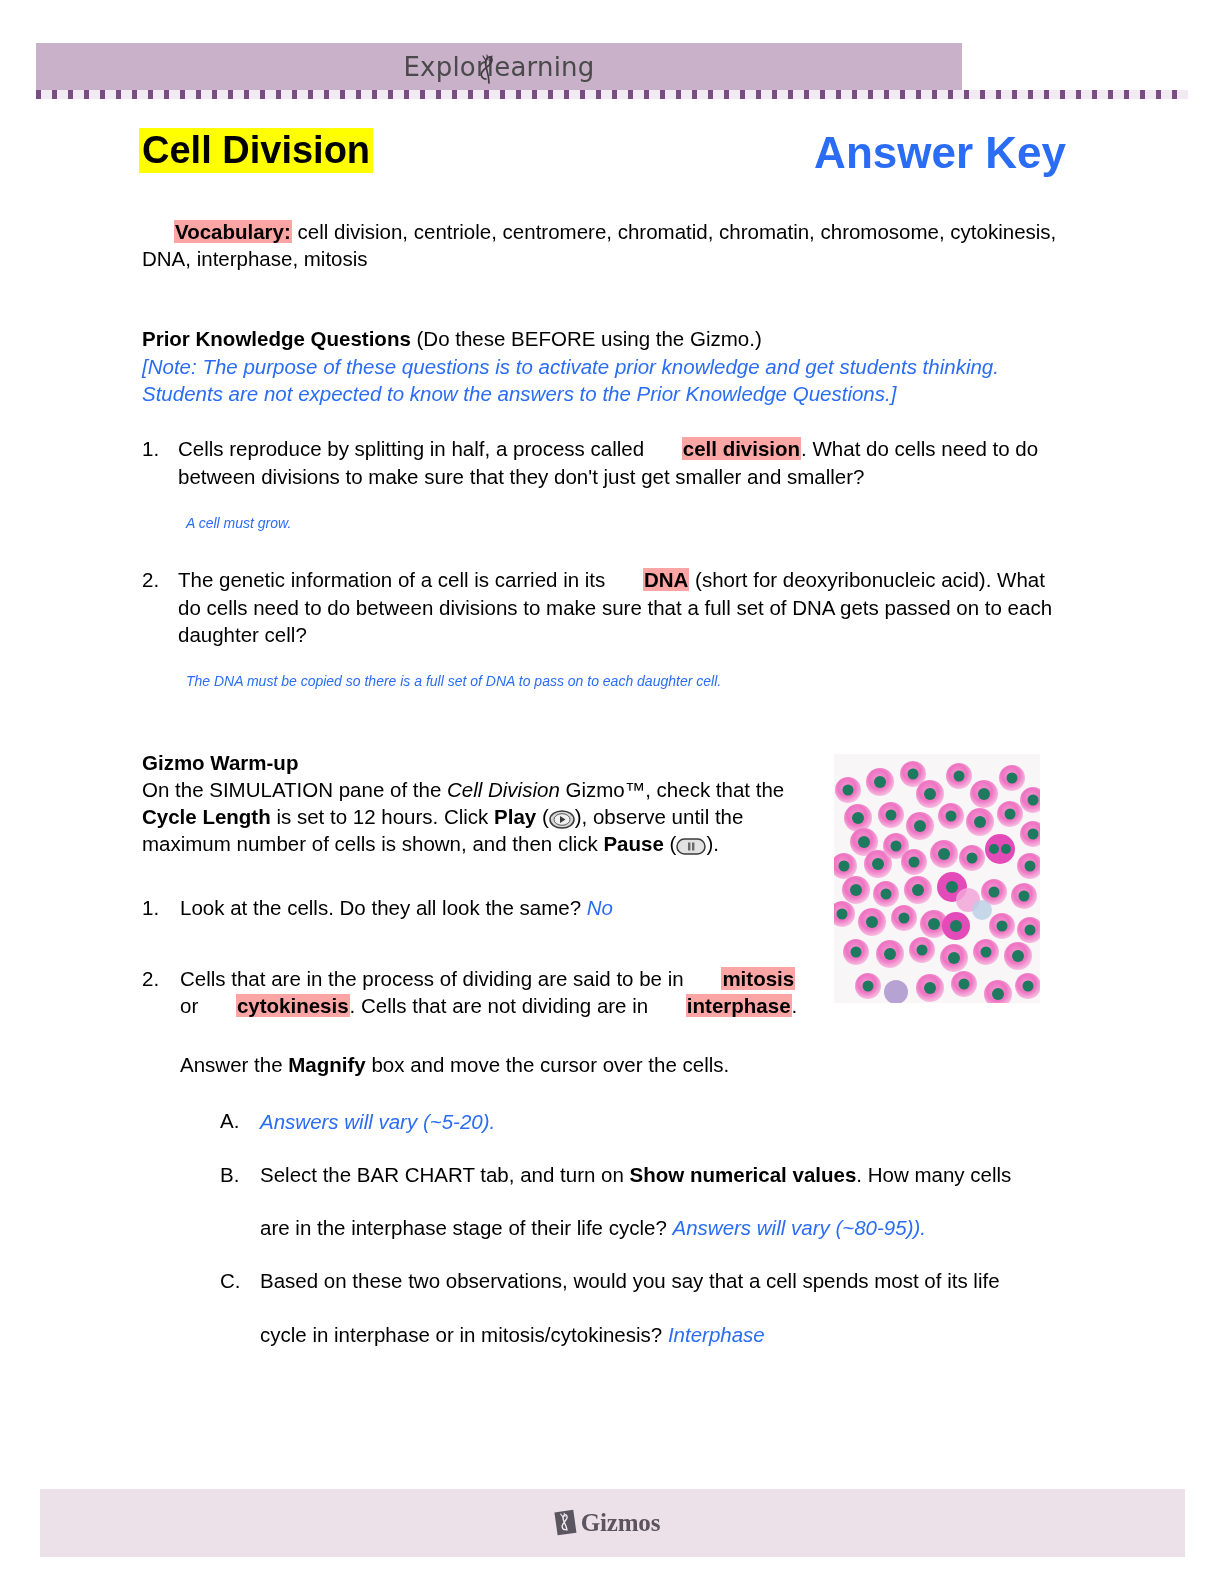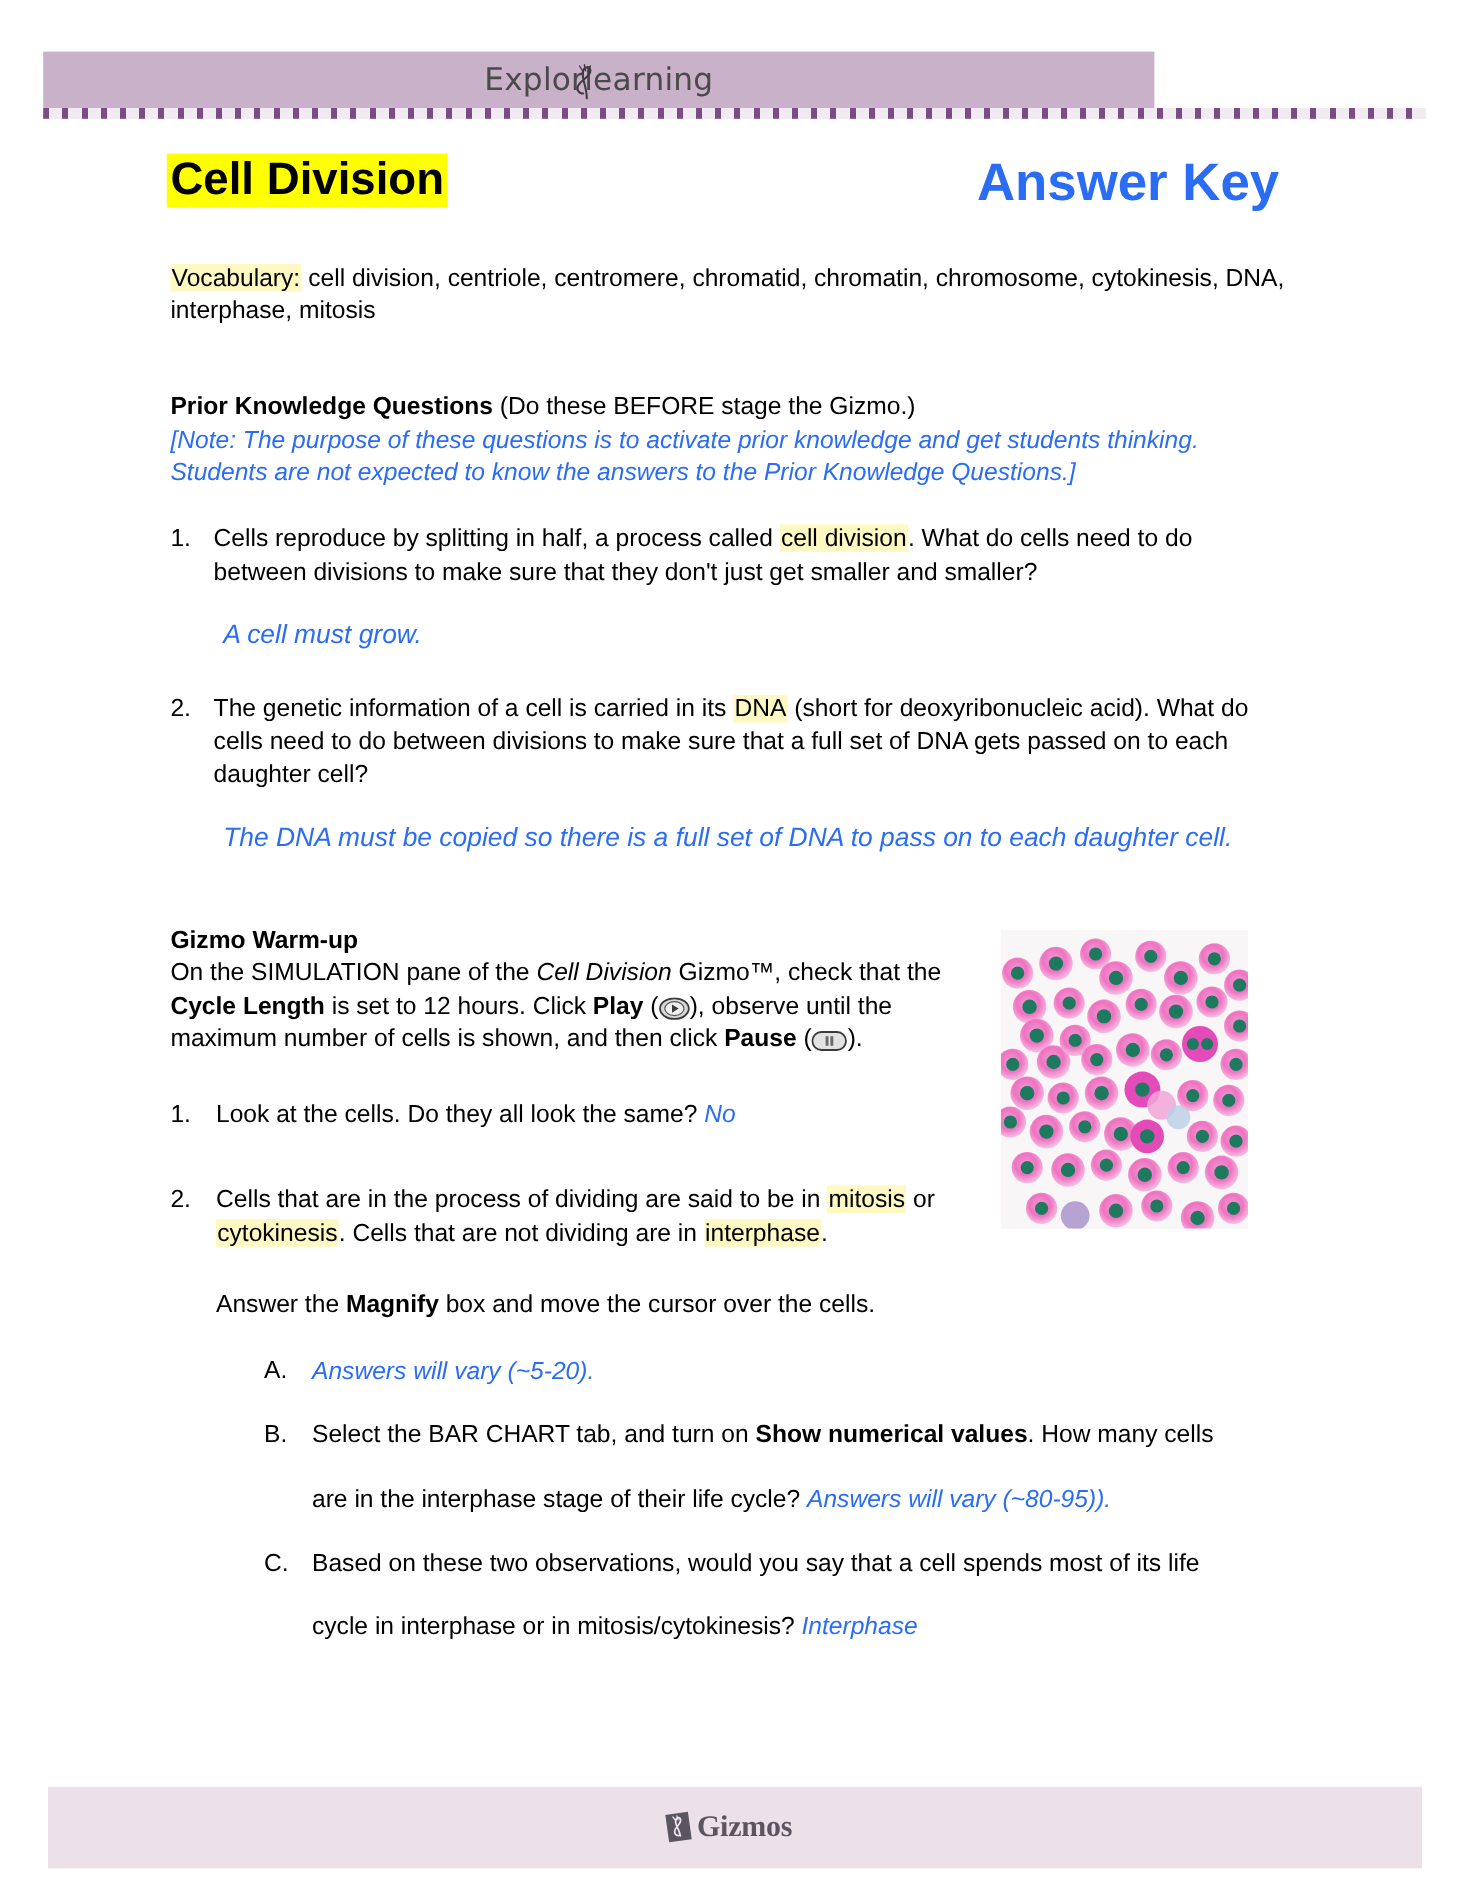--- a/index.html
+++ b/index.html
@@ -102,23 +102,24 @@
 
   
   .para {
     font-size: 20.5px;
     line-height: 1.33;
     color: #000;
   }
   .bold { font-weight: bold; }
   .ital { font-style: italic; }
   .hl-gray {
-    background: #fef9c3;
-    font-weight: normal;
+    background: #fca5a5;
+    font-weight: bold;
     padding: 0 1px;
+    margin-left: 32px;
   }
   .blue {
     color: #2a6df4;
     font-style: italic;
   }
 
   .vocab { margin-top: 28px; }
 
   .pkq { margin-top: 52px; }
   .pkq-note {
@@ -143,21 +144,21 @@
     font-size: 20.5px;
     line-height: 1.33;
   }
   .numbody {
     flex: 1 1 auto;
     font-size: 20.5px;
     line-height: 1.33;
   }
   .ans-line {
     margin-top: 24px;
-    font-size: 22px;
+    font-size: 14px;
     line-height: 1.33;
   }
   .ans-indent { padding-left: 8px; }
 
   
   .warmup {
     margin-top: 58px;
     position: relative;
   }
   .warmup-text {
@@ -266,21 +267,21 @@
   <div class="title-row">
     <div class="doc-title">Cell Division</div>
     <div class="answer-key">Answer Key</div>
   </div>
 
   <div class="para vocab">
     <span class="hl-gray">Vocabulary:</span><span> cell division, centriole, centromere, chromatid, chromatin, chromosome, cytokinesis, DNA, interphase, mitosis</span>
   </div>
 
   <div class="para pkq">
-    <span class="bold">Prior Knowledge Questions</span><span> (Do these BEFORE stage the Gizmo.)</span>
+    <span class="bold">Prior Knowledge Questions</span><span> (Do these BEFORE using the Gizmo.)</span>
   </div>
   <div class="pkq-note">[Note: The purpose of these questions is to activate prior knowledge and get students thinking. Students are not expected to know the answers to the Prior Knowledge Questions.]</div>
 
   <div class="numlist">
 
     <div class="numitem">
       <div class="num">1.</div>
       <div class="numbody">
         <span>Cells reproduce by splitting in half, a process called </span><span class="hl-gray">cell division</span><span>. What do cells need to do between divisions to make sure that they don't just get smaller and smaller?</span>
         <div class="ans-line ans-indent">

